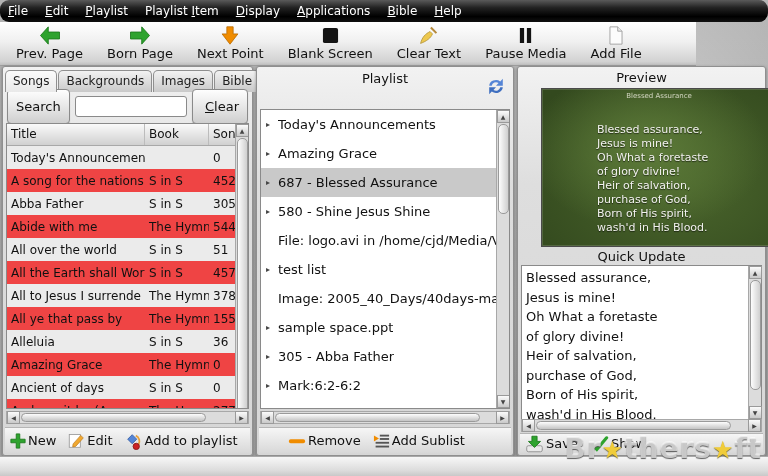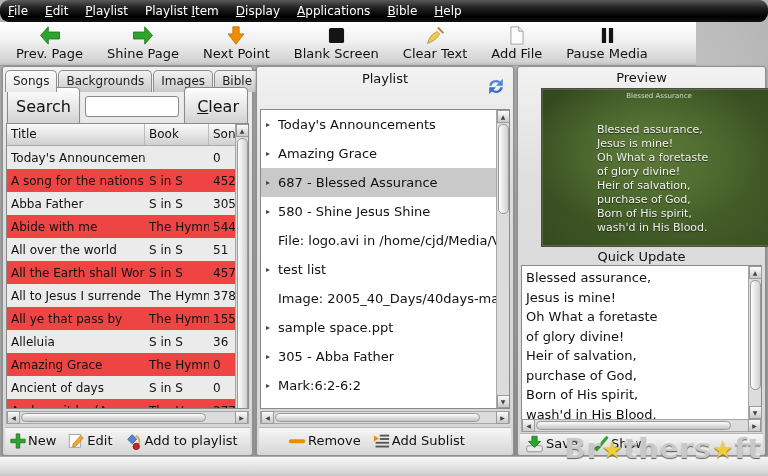--- a/index.html
+++ b/index.html
@@ -42,21 +42,21 @@
   .tab { font-size:12px; padding:3px 7px 4px; border:1px solid #8f8f8f; border-bottom:none;
     border-radius:5px 5px 0 0; background:linear-gradient(#f2f2f2,#c9c9c9); margin-right:1px;
     color:#222; white-space:nowrap; }
   .tab.active { background:linear-gradient(#fbfbfb,#e9e9e9); position:relative; z-index:2; }
 
   
   #search-row { position:absolute; top:27px; left:4px; right:4px; height:25px;
     display:flex; gap:5px; align-items:center; }
   .btn { border:1px solid #8a8a8a; border-radius:4px;
     background:linear-gradient(#fefefe,#e3e3e3 60%,#cfcfcf);
-    font-size:16px; color:#111; padding:9px 8px; display:flex; align-items:center; gap:4px;
+    font-size:13px; color:#111; padding:9px 8px; display:flex; align-items:center; gap:4px;
     box-shadow:0 1px 1px rgba(0,0,0,.2); white-space:nowrap; }
   #search-input { flex:1; height:21px; border:1px solid #8a8a8a; border-radius:3px;
     background:#fff; font-size:12px; padding:0 4px; min-width:10px; }
   .u-first { display:inline-block; }
   .u-first::first-letter { text-decoration:underline; }
 
   
   #table { position:absolute; top:56px; left:3px; right:3px; bottom:46px;
     border:1px solid #8a8a8a; background:#fff; overflow:hidden; }
   #thead { height:22px; display:flex; background:linear-gradient(#fafafa,#d0d0d0);
@@ -163,21 +163,21 @@
           </svg>
         </span>
         <span class="tool-label">Prev. Page</span>
       </div>
       <div class="tool-btn">
         <span class="icon">
           <svg width="22" height="19" viewBox="0 0 24 22">
             <path d="M14 1 L23 11 L14 21 V15 H1 V7 H14 Z" fill="#2ea32e" stroke="#1c7a1c"></path>
           </svg>
         </span>
-        <span class="tool-label">Shine Page</span>
+        <span class="tool-label">Born Page</span>
       </div>
       <div class="tool-btn">
         <span class="icon">
           <svg width="18" height="19" viewBox="0 0 22 24">
             <path d="M1 10 H7 V1 H15 V10 H21 L11 23 Z" fill="#f08c00" stroke="#b86a00"></path>
           </svg>
         </span>
         <span class="tool-label">Next Point</span>
       </div>
       <div class="tool-btn">
@@ -192,35 +192,35 @@
         <span class="icon">
           <svg width="19" height="19" viewBox="0 0 24 24">
             <path d="M15 2 L22 9" stroke="#b5893a" stroke-width="2.6" fill="none"></path>
             <path d="M14 7 L17 10 C15 15 10 19 2 22 C4 14 8 10 14 7 Z" fill="#edc84f" stroke="#b09034"></path>
           </svg>
         </span>
         <span class="tool-label">Clear Text</span>
       </div>
       <div class="tool-btn">
         <span class="icon">
+          <svg width="15" height="17" viewBox="0 0 16 18">
+            <rect x="2" y="1" width="4.5" height="16" fill="#141414"></rect>
+            <rect x="9.5" y="1" width="4.5" height="16" fill="#141414"></rect>
+          </svg>
+        </span>
+        <span class="tool-label">Pause Media</span>
+      </div>
+      <div class="tool-btn">
+        <span class="icon">
           <svg width="16" height="19" viewBox="0 0 18 22">
             <path d="M2 1 H11 L16 6 V21 H2 Z" fill="#fcfcfc" stroke="#999"></path>
             <path d="M11 1 V6 H16" fill="#ececec" stroke="#999"></path>
           </svg>
         </span>
         <span class="tool-label">Add File</span>
-      </div>
-      <div class="tool-btn">
-        <span class="icon">
-          <svg width="15" height="17" viewBox="0 0 16 18">
-            <rect x="2" y="1" width="4.5" height="16" fill="#141414"></rect>
-            <rect x="9.5" y="1" width="4.5" height="16" fill="#141414"></rect>
-          </svg>
-        </span>
-        <span class="tool-label">Pause Media</span>
       </div>
     </div>
 
   <div id="main">
 
     <div class="panel" id="left-panel">
       <div id="tabs">
           <span class="tab active">Songs</span>
           <span class="tab">Backgrounds</span>
           <span class="tab">Images</span>

